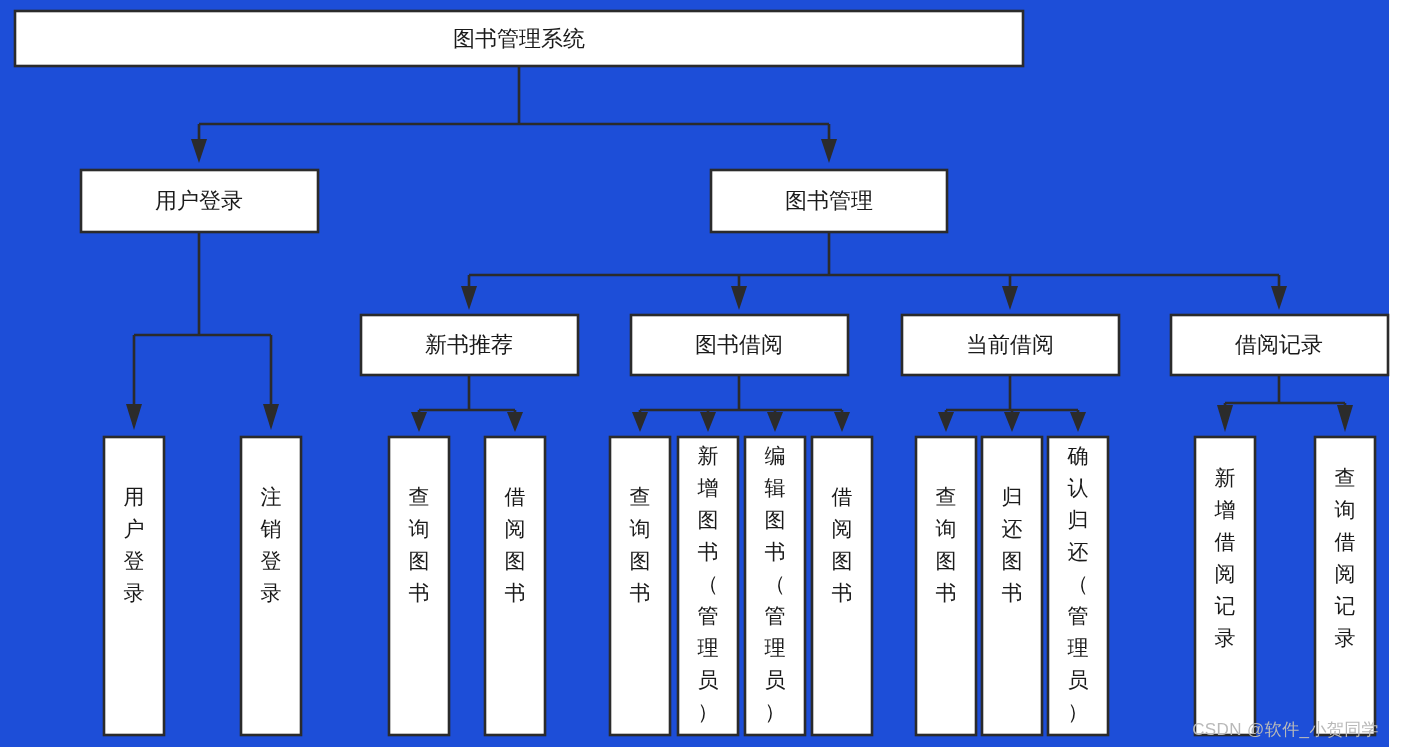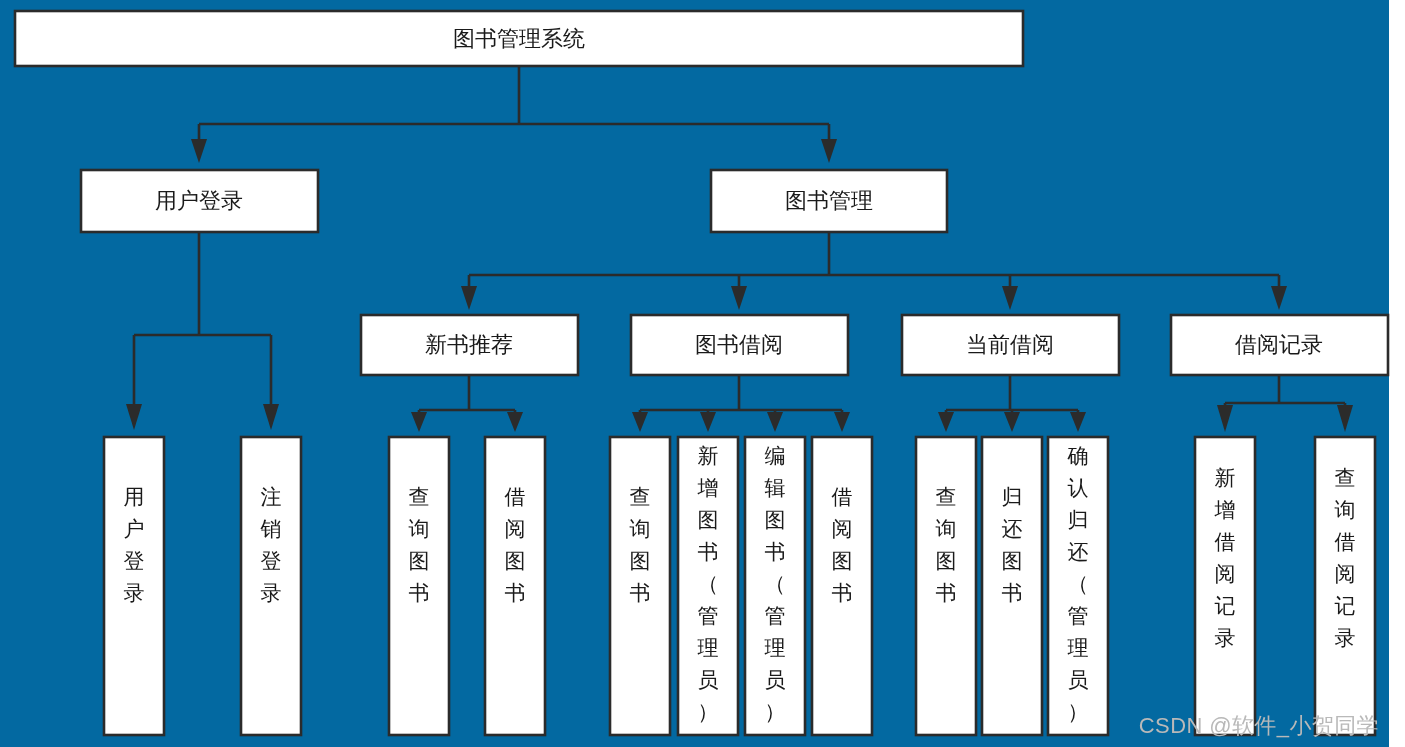--- a/index.html
+++ b/index.html
@@ -10,21 +10,21 @@
   body {
     width: 1405px;
     height: 747px;
     font-family: "Liberation Sans", "DejaVu Sans", sans-serif;
     overflow: hidden;
   }
   #diagram-root {
     position: relative;
     width: 1389px;
     height: 747px;
-    background: #0369a1;
+    background: #1d4ed8;
   }
   svg#tree-svg {
     position: absolute;
     top: 0;
     left: 0;
     width: 1405px;
     height: 747px;
   }
   .node-box {
     fill: #ffffff;
@@ -52,21 +52,21 @@
     font-family: "Liberation Sans", "DejaVu Sans", sans-serif;
     font-size: 21px;
     fill: #1a1a1a;
     text-anchor: middle;
   }
   .watermark {
     position: absolute;
     right: 10px;
     bottom: 6px;
     font-family: "Liberation Sans", "DejaVu Sans", sans-serif;
-    font-size: 22px;
+    font-size: 17px;
     color: #b9b9b9;
     letter-spacing: 0.4px;
     white-space: nowrap;
     user-select: none;
   }
 </style>
 </head>
 <body>
 
 <div id="diagram-root">

